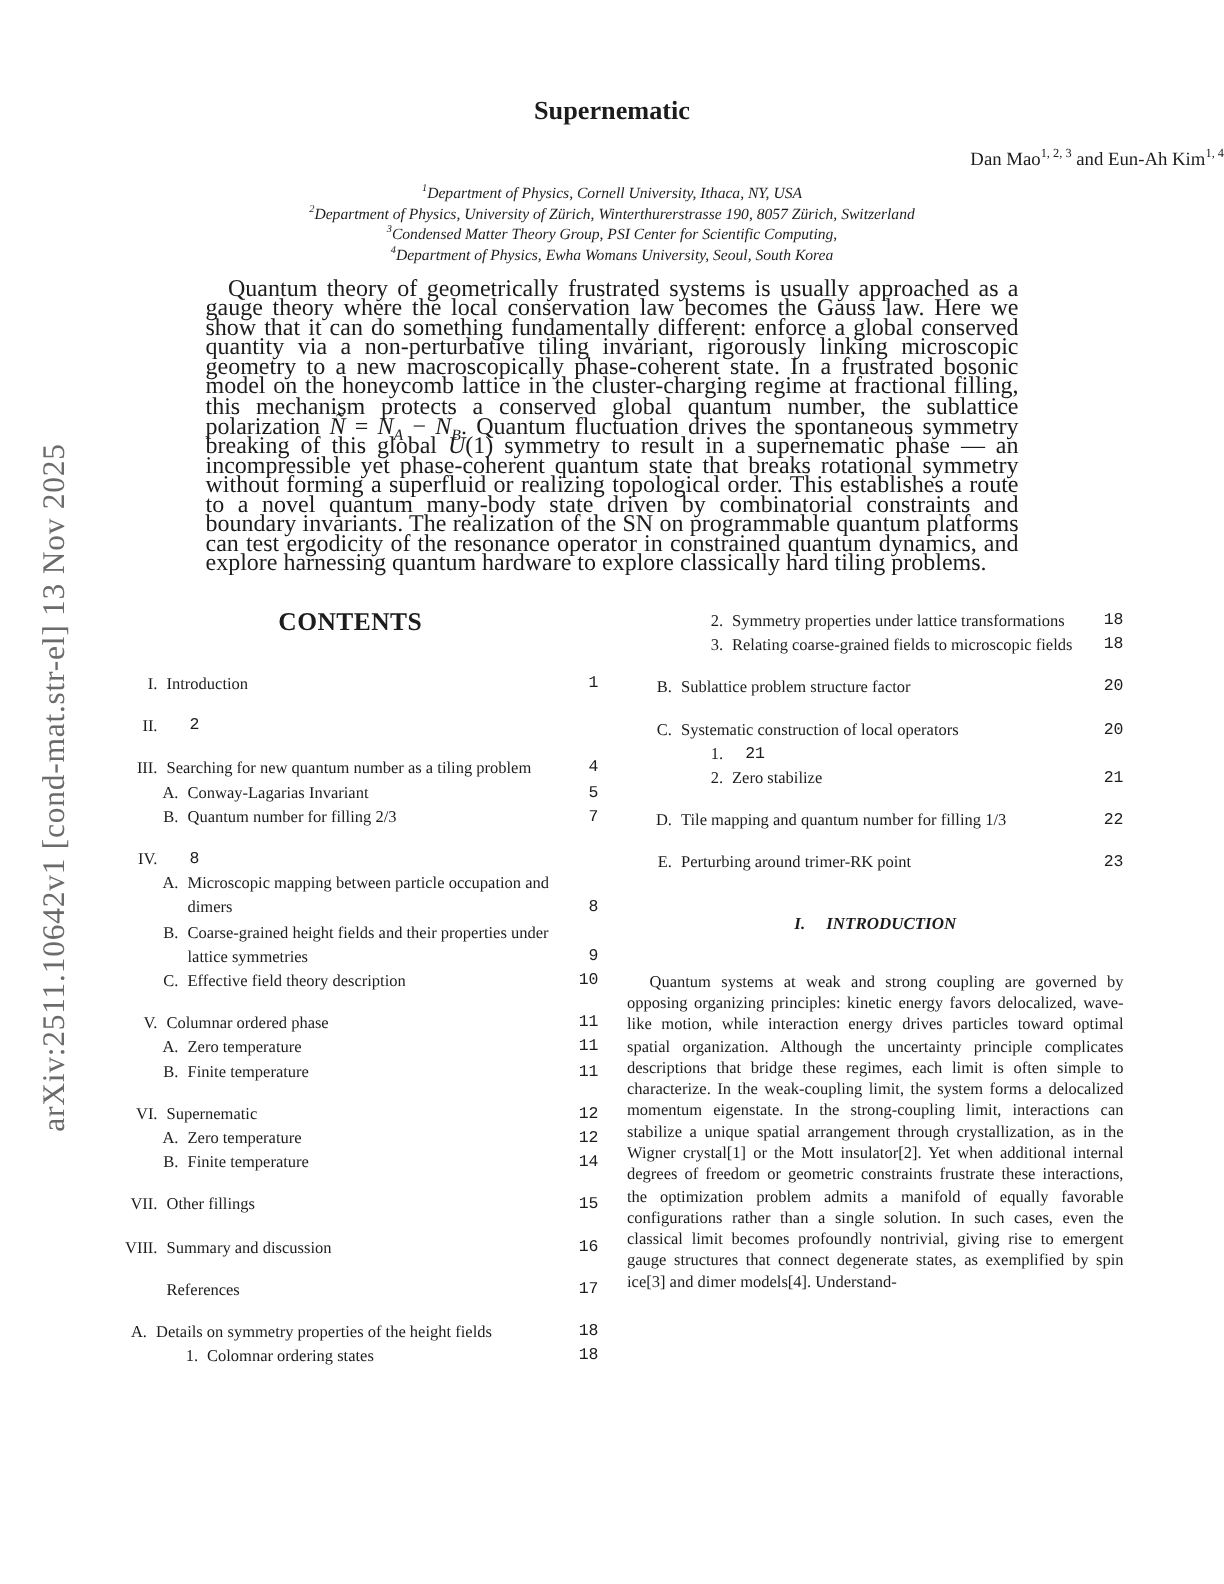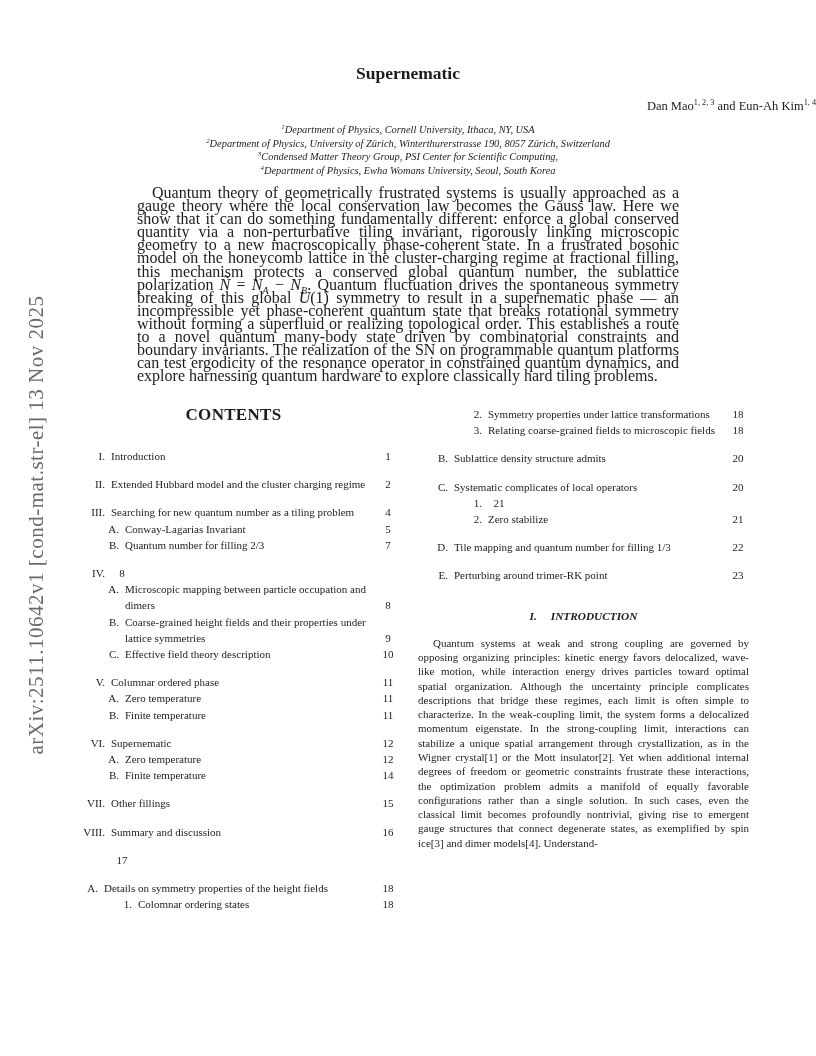--- a/index.html
+++ b/index.html
@@ -42,30 +42,30 @@
   }
 
   .toc-group{margin-bottom:12px;}
   .toc-row{display:flex;line-height:16.2px;}
   .toc-label{flex:none;text-align:right;margin-right:6px;}
   .toc-label.sec{width:37px;}
   .toc-label.sub{width:51px;}
   .toc-label.ssub{width:64px;}
   .toc-label.app{width:30px;}
   .toc-title{flex:1;}
-  .toc-page{flex:none;min-width:22px;text-align:center;align-self:flex-end;}
+  .toc-page{flex:none;min-width:22px;text-align:right;align-self:flex-end;font-family:Liberation Mono, monospace;}
 
   
   .section-heading{
     text-align:center;font-weight:bold;font-size:11.3px;
     margin-top:26px;margin-bottom:0;font-style:italic;
   }
   .section-heading .sec-num{margin-right:14px;}
   .body-paragraph{
-    margin-top:14px;text-align:justify;font-size:11px;line-height:14.3px;
+    margin-top:26px;text-align:justify;font-size:11px;line-height:14.3px;
     text-indent:15px;
   }
 </style>
 </head>
 <body>
 
 <div class="arxiv-stamp">arXiv:2511.10642v1  [cond-mat.str-el]  13 Nov 2025</div>
 
 <div class="page-header">
   <h1 class="paper-title">Supernematic</h1>
@@ -86,21 +86,20 @@
       <div class="toc-group">
         <div class="toc-row">
           <span class="toc-label sec">I.</span>
           <span class="toc-title">Introduction</span>
           <span class="toc-page">1</span>
         </div>
       </div>
       <div class="toc-group">
         <div class="toc-row">
           <span class="toc-label sec">II.</span>
-          <span class="toc-title">Extended Hubbard model and the cluster charging regime</span>
           <span class="toc-page">2</span>
         </div>
       </div>
       <div class="toc-group">
         <div class="toc-row">
           <span class="toc-label sec">III.</span>
           <span class="toc-title">Searching for new quantum number as a tiling problem</span>
           <span class="toc-page">4</span>
         </div>
         <div class="toc-row">
@@ -179,20 +178,21 @@
       <div class="toc-group">
         <div class="toc-row">
           <span class="toc-label sec">VIII.</span>
           <span class="toc-title">Summary and discussion</span>
           <span class="toc-page">16</span>
         </div>
       </div>
       <div class="toc-group">
         <div class="toc-row">
           <span class="toc-label sec"></span>
+          <span class="toc-title">References</span>
           <span class="toc-page">17</span>
         </div>
       </div>
       <div class="toc-group">
         <div class="toc-row">
           <span class="toc-label app">A.</span>
           <span class="toc-title">Details on symmetry properties of the height fields</span>
           <span class="toc-page">18</span>
         </div>
         <div class="toc-row">
@@ -214,28 +214,28 @@
         </div>
         <div class="toc-row">
           <span class="toc-label ssub">3.</span>
           <span class="toc-title">Relating coarse-grained fields to microscopic fields</span>
           <span class="toc-page">18</span>
         </div>
       </div>
       <div class="toc-group">
         <div class="toc-row">
           <span class="toc-label app">B.</span>
-          <span class="toc-title">Sublattice density structure admits</span>
+          <span class="toc-title">Sublattice problem structure factor</span>
           <span class="toc-page">20</span>
         </div>
       </div>
       <div class="toc-group">
         <div class="toc-row">
           <span class="toc-label app">C.</span>
-          <span class="toc-title">Systematic complicates of local operators</span>
+          <span class="toc-title">Systematic construction of local operators</span>
           <span class="toc-page">20</span>
         </div>
         <div class="toc-row">
           <span class="toc-label ssub">1.</span>
           <span class="toc-page">21</span>
         </div>
         <div class="toc-row">
           <span class="toc-label ssub">2.</span>
           <span class="toc-title">Zero stabilize</span>
           <span class="toc-page">21</span>

